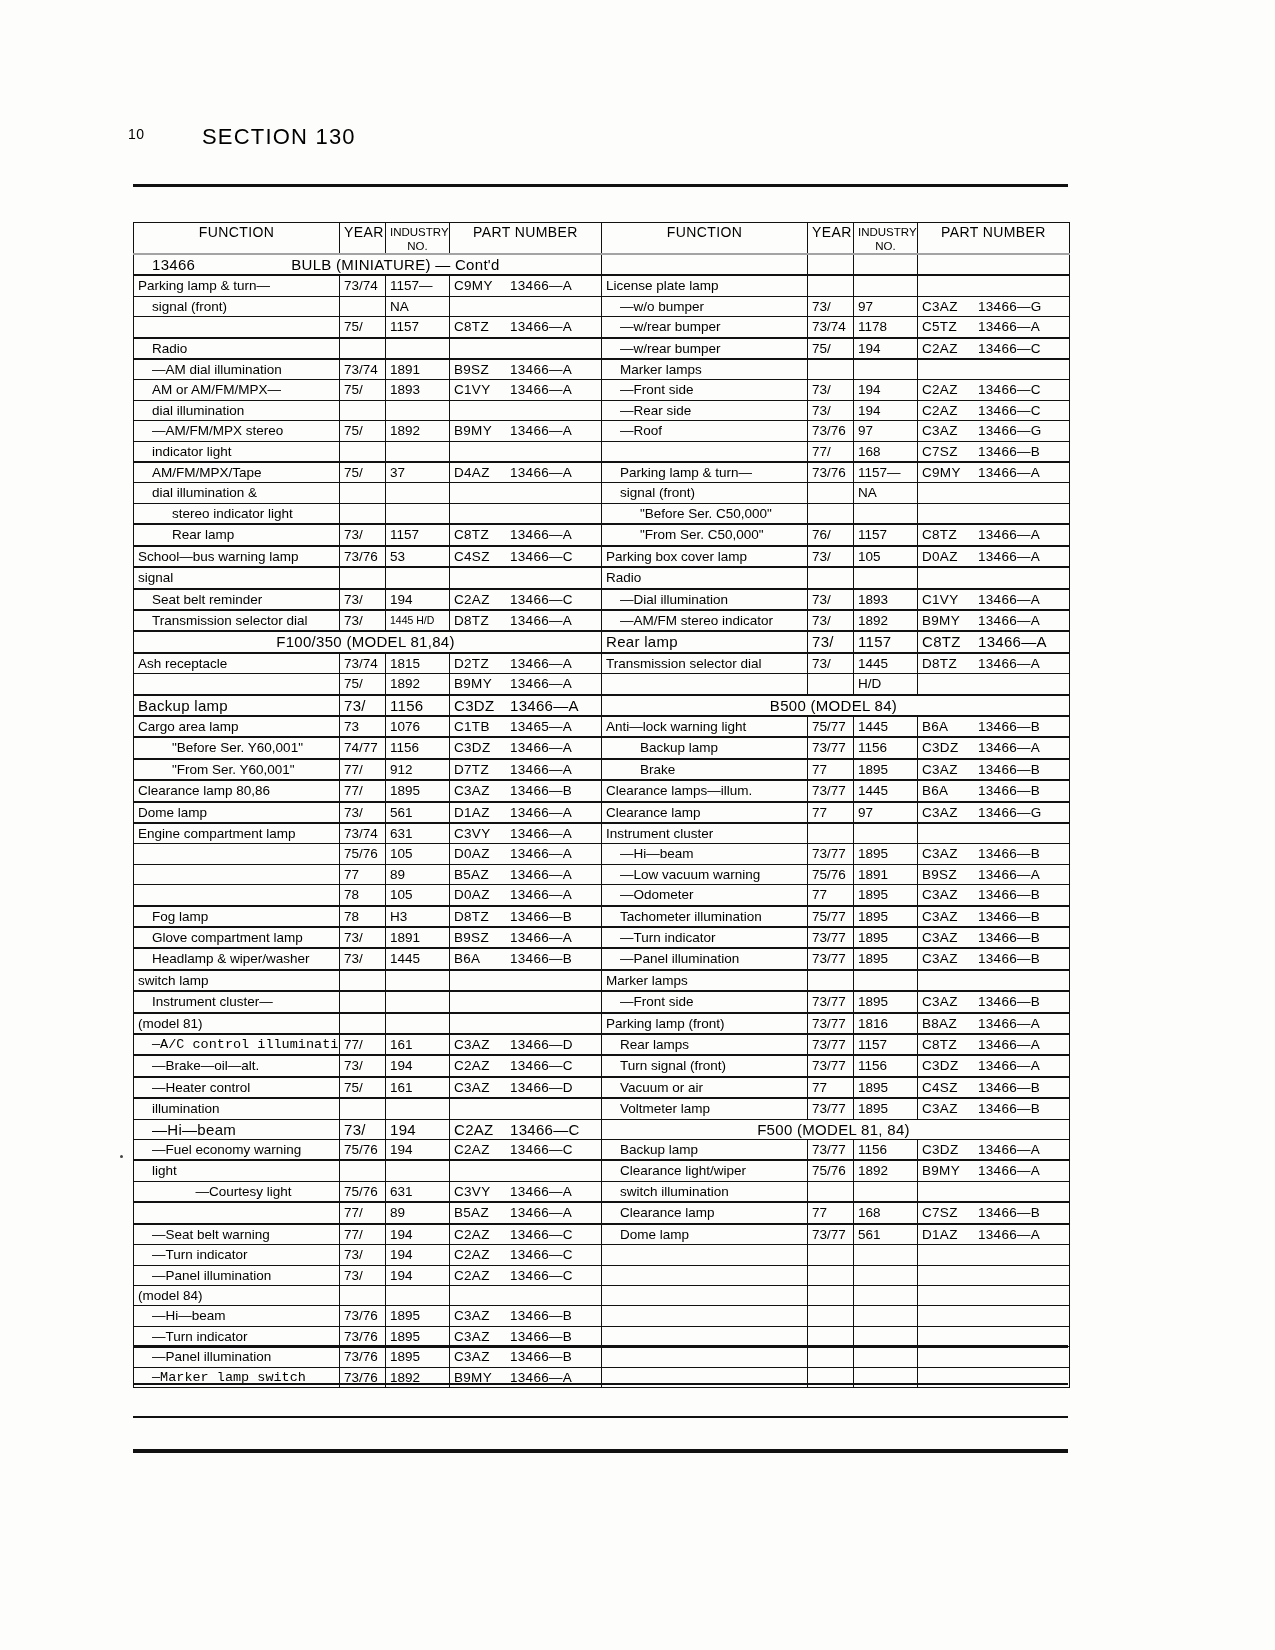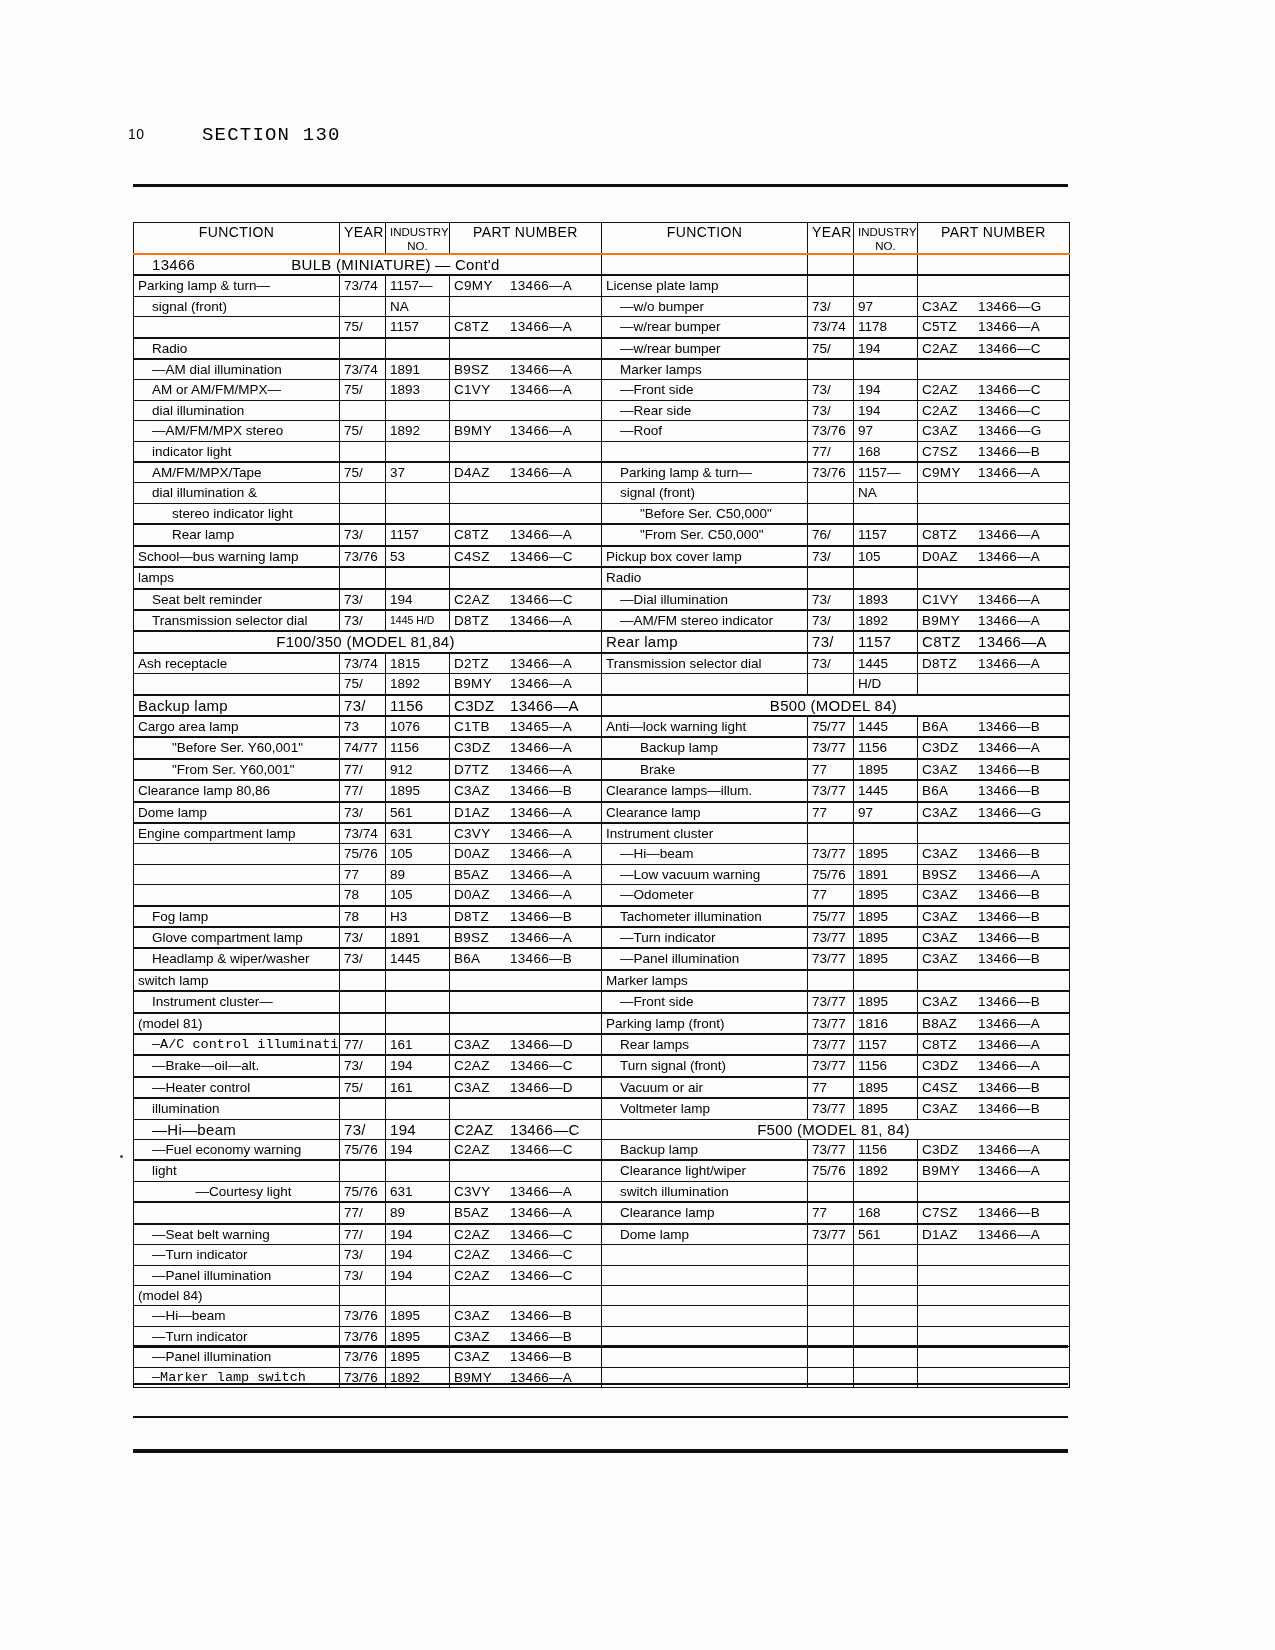--- a/index.html
+++ b/index.html
@@ -21,23 +21,22 @@
     position: absolute;
     left: 0; top: 100px; width: 1275px;
     height: 70px;
   }
   .pgnum {
     position: absolute; left: 128px; top: 26px;
     font-size: 14px; letter-spacing: .5px;
   }
   .section {
     position: absolute; left: 202px; top: 24px;
-    font-size: 19px; letter-spacing: 1.2px;
+    font-size: 22px; letter-spacing: 1.2px;
     font-stretch: condensed;
-    font-family: Liberation Mono, monospace;
   }
   .titleblk {
     position: absolute; left: 430px; top: 0px; width: 420px;
     text-align: center;
     font-style: italic;
     font-weight: bold;
   }
   .titleblk .l1 { font-size: 23px; letter-spacing: 1px; line-height: 30px; }
   .titleblk .l2 { font-size: 23px; letter-spacing: 1.5px; line-height: 32px; }
 
@@ -87,21 +86,21 @@
     letter-spacing: .4px;
     height: 22px;
     vertical-align: middle;
   }
   thead th.small {
     font-size: 11.5px;
     letter-spacing: 0;
     line-height: 14px;
     padding-top: 2px;
   }
-  thead tr.hdrow th { border-bottom: 2px solid #f97316; }
+  thead tr.hdrow th { border-bottom: 2px solid #a3a3a3; }
 
   .bandrow td {
     text-align: center;
     font-size: 15px;
     letter-spacing: .3px;
     border-top: 2px solid #111;
     border-bottom: 2px solid #111;
     height: 21px;
     line-height: 20px;
   }
@@ -316,27 +315,27 @@
             <td class="fn ind2" style="padding-left: 38px;">"From Ser. C50,000"</td>
             <td class="yr">76/</td>
             <td class="ind">1157</td>
             <td class="pt"><span class="pn">C8TZ</span><span>13466—A</span></td>
           </tr>
           <tr class="sep">
             <td class="fn ">School—bus warning lamp</td>
             <td class="yr">73/76</td>
             <td class="ind">53</td>
             <td class="pt"><span class="pn">C4SZ</span><span>13466—C</span></td>
-            <td class="fn ">Pickup box cover lamp</td>
+            <td class="fn ">Parking box cover lamp</td>
             <td class="yr">73/</td>
             <td class="ind">105</td>
             <td class="pt"><span class="pn">D0AZ</span><span>13466—A</span></td>
           </tr>
           <tr class="sep">
-            <td class="fn ">lamps</td>
+            <td class="fn ">signal</td>
             <td class="yr"></td>
             <td class="ind"></td>
             <td class="pt"></td>
             <td class="fn ">Radio</td>
             <td class="yr"></td>
             <td class="ind"></td>
             <td class="pt"></td>
           </tr>
           <tr class="sep ind-row">
             <td class="fn ">Seat belt reminder</td>

